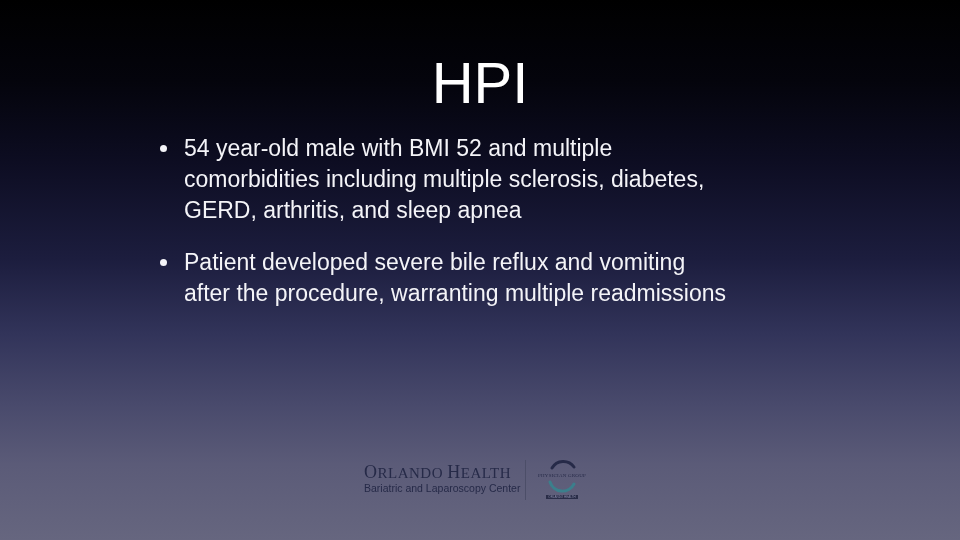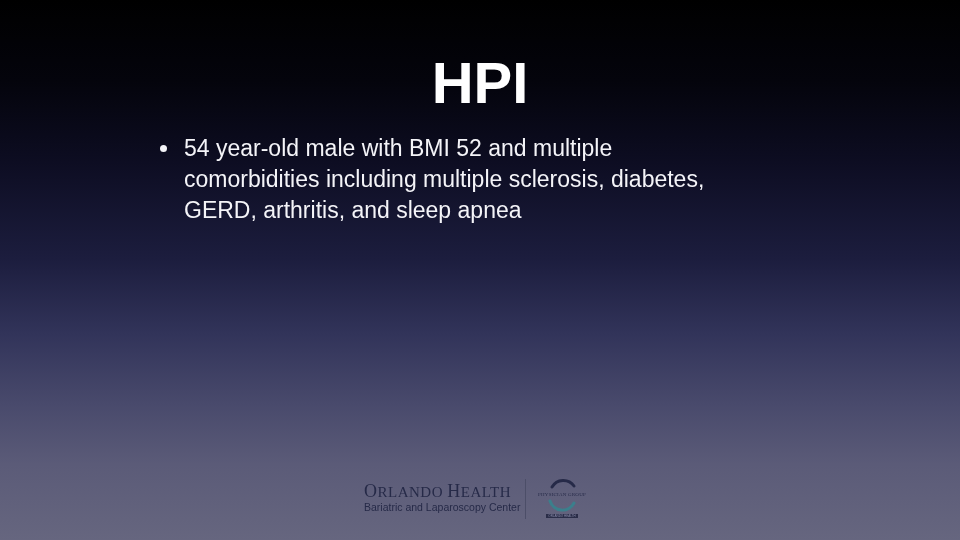--- a/index.html
+++ b/index.html
@@ -28,21 +28,21 @@
       left: 0; top: 0;
       width: 960px; height: 540px;
     }
     .title {
       position: absolute;
       left: 0;
       top: 48px;
       width: 960px;
       text-align: center;
       font-size: 58px;
-      font-weight: 700;
+      font-weight: 400;
       letter-spacing: 0px;
       line-height: 70px;
       color: #ffffff;
     }
     .bullets {
       position: absolute;
       left: 160px;
       top: 133px;
       width: 660px;
       margin: 0;
@@ -67,21 +67,20 @@
       background: #f4f4f8;
     }
     .bullet-line { display: block; white-space: nowrap; }
 
     .footer-logo {
       position: absolute;
       left: 362px;
       top: 458px;
       width: 240px;
       height: 46px;
-      margin-top: 19px;
     }
     .oh-wordmark {
       position: absolute;
       left: 2px;
       top: 4px;
       font-family: "Liberation Serif", "DejaVu Serif", serif;
       font-size: 15px;
       letter-spacing: 0.5px;
       color: #262a48;
       font-variant: small-caps;
@@ -146,20 +145,25 @@
 
   <div class="title">HPI</div>
 
   <ul class="bullets">
     <li class="bullet">
       <span class="bullet-dot"></span>
       <span class="bullet-line">54 year-old male with BMI 52 and multiple</span>
       <span class="bullet-line">comorbidities including multiple sclerosis, diabetes,</span>
       <span class="bullet-line">GERD, arthritis, and sleep apnea</span>
     </li>
+    <li class="bullet">
+      <span class="bullet-dot"></span>
+      <span class="bullet-line">Patient developed severe bile reflux and vomiting</span>
+      <span class="bullet-line">after the procedure, warranting multiple readmissions</span>
+    </li>
   </ul>
 
   <div class="footer-logo">
     <div class="oh-wordmark"><span class="big">O</span><span>RLANDO </span><span class="big">H</span><span>EALTH</span></div>
     <div class="oh-subtitle">Bariatric and Laparoscopy Center</div>
 
     <div class="logo-divider"></div>
 
     <div class="pg-mark">
       <svg width="56" height="46" viewBox="0 0 56 46">

